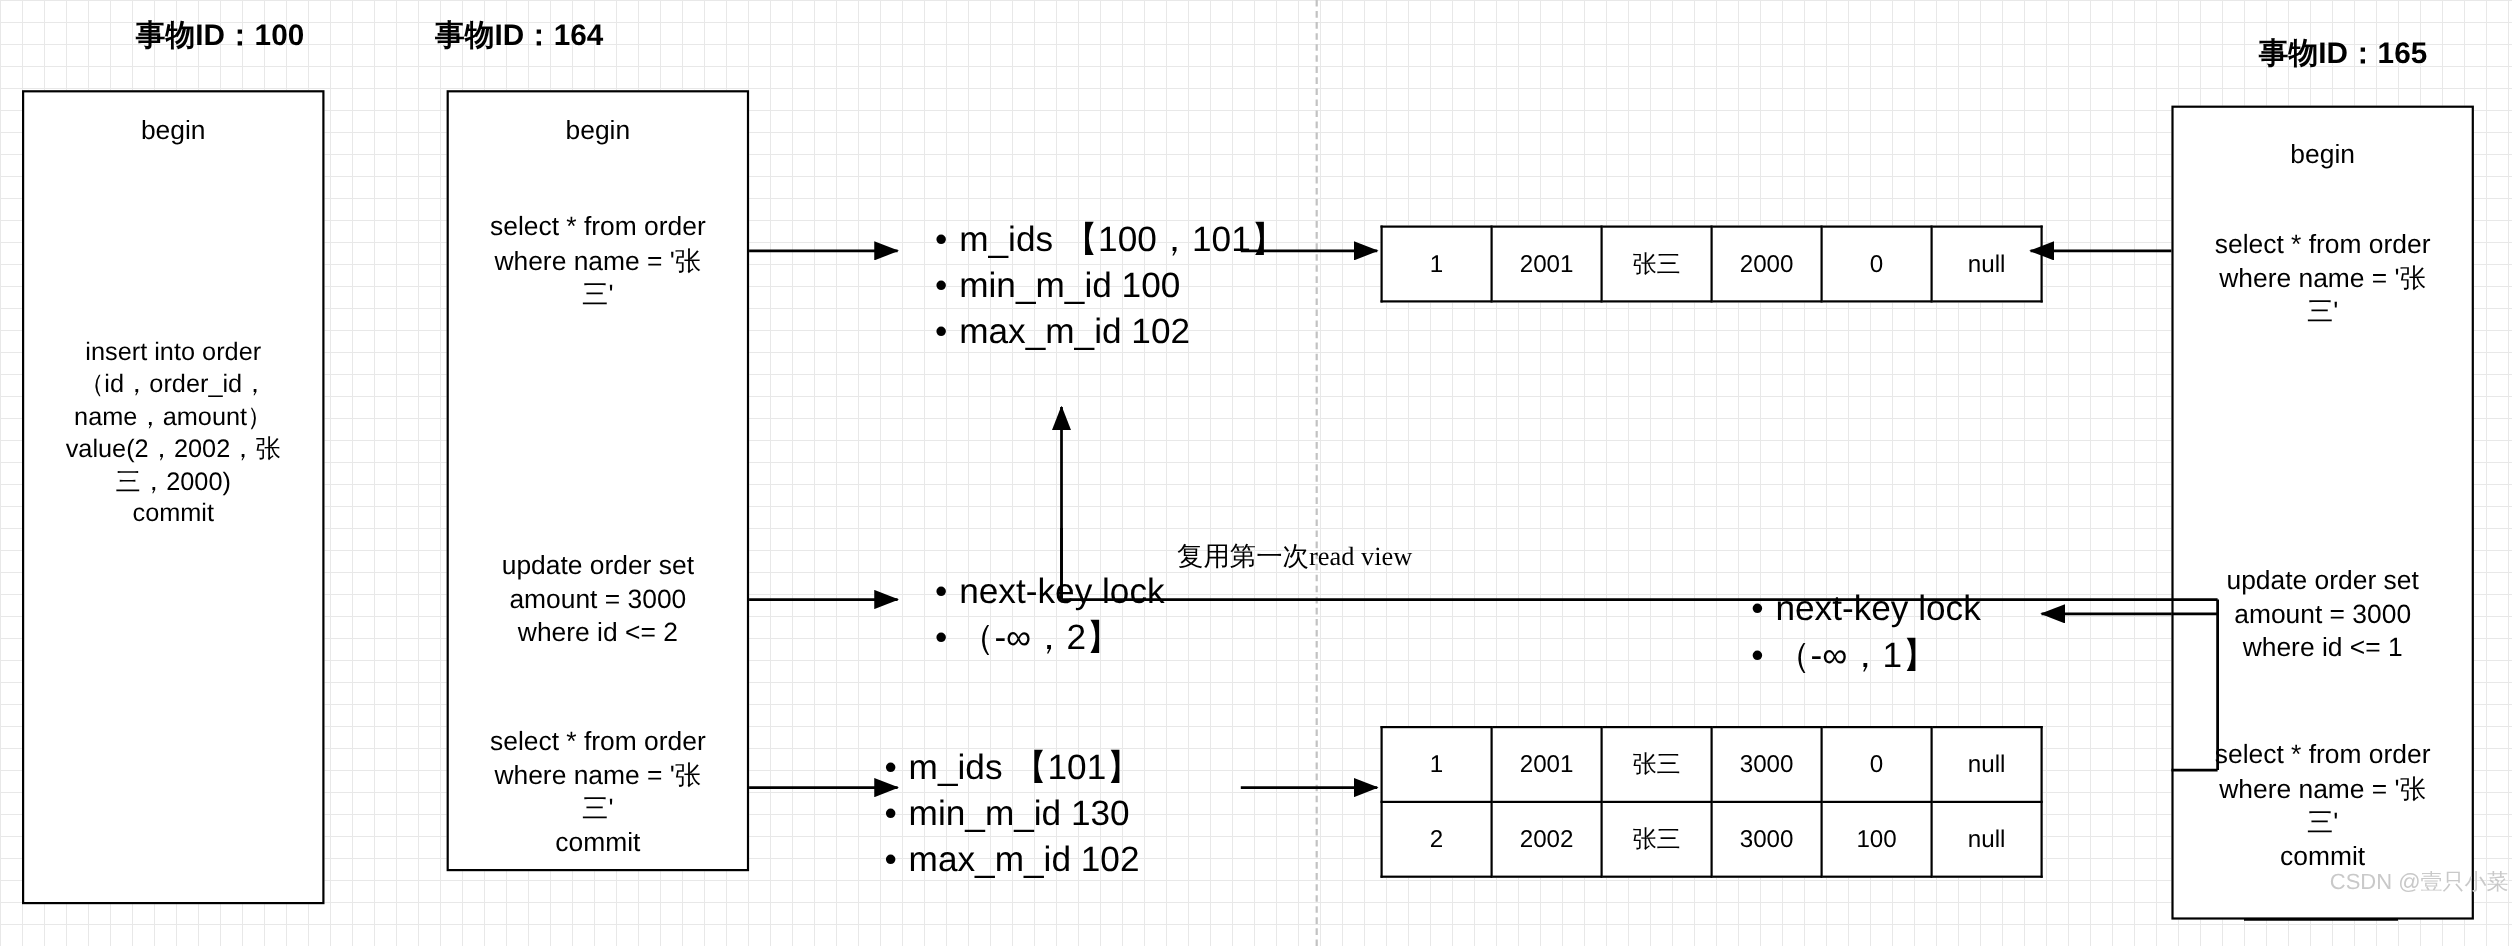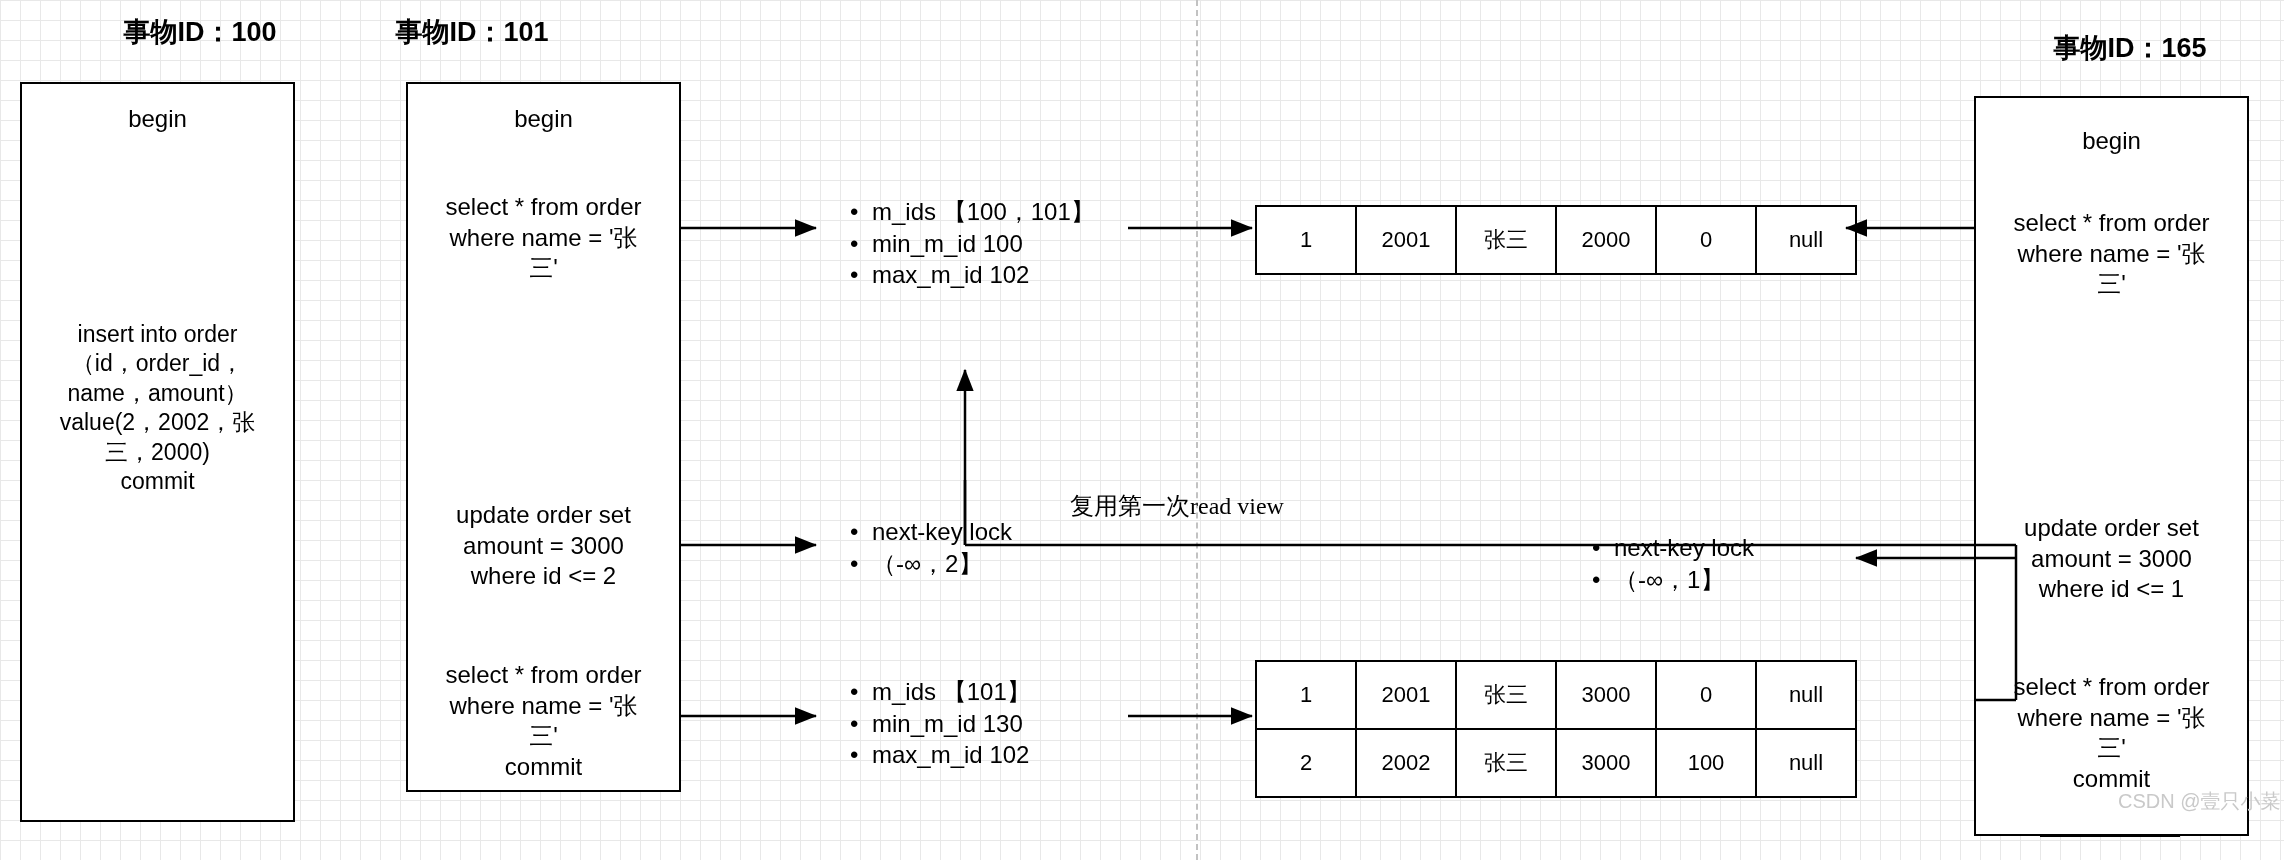--- a/index.html
+++ b/index.html
@@ -47,21 +47,21 @@
   .stmt {
     position: absolute;
     text-align: center;
     font-size: 24px;
     line-height: 1.28;
     color: #000;
     white-space: pre-line;
   }
   .bullets {
     position: absolute;
-    font-size: 24px;
+    font-size: 32px;
     line-height: 1.32;
     color: #000;
   }
   .bullets div { white-space: nowrap; }
   .bullets .b { display: inline-block; width: 22px; }
   .dtable {
     position: absolute;
     border-collapse: collapse;
     background: #fff;
   }
@@ -91,28 +91,28 @@
 </style>
 </head>
 <body>
 
 <div id="grid-background"></div>
 <div id="page-divider"></div>
 
 <div class="txn-title" style="left:70px; top:14px; width:260px;text-align:center;">事物ID：100</div>
 <div class="txn-box" style="left:20px; top:82px; width:275px; height:740px;"></div>
 <div class="stmt" style="left:20px; top:104px; width:275px;">begin</div>
-<div class="stmt" style="left:20px; top:305px; width:275px; font-size:23px;margin-top:15px;">insert into order
+<div class="stmt" style="left:20px; top:305px; width:275px; font-size:23px;">insert into order
 （id，order_id，
 name，amount）
 value(2，2002，张
 三，2000)
 commit</div>
 
-<div class="txn-title" style="left:322px; top:14px; width:300px;">事物ID：101</div>
+<div class="txn-title" style="left:322px; top:14px; width:300px;">事物ID：164</div>
 <div class="txn-box" style="left:406px; top:82px; width:275px; height:710px;"></div>
 <div class="stmt" style="left:406px; top:104px; width:275px;">begin</div>
 <div class="stmt" style="left:406px; top:192px; width:275px;">select * from order
 where name = '张
 三'</div>
 <div class="stmt" style="left:406px; top:500px; width:275px;">update order set
 amount = 3000
 where id &lt;= 2</div>
 <div class="stmt" style="left:406px; top:660px; width:275px;">select * from order
 where name = '张
@@ -132,21 +132,21 @@
 where name = '张
 三'
 commit</div>
 
 <div class="bullets" style="left:850px; top:196px;">
   <div><span class="b">•</span><span>m_ids 【100，101】</span></div>
   <div><span class="b">•</span><span>min_m_id 100</span></div>
   <div><span class="b">•</span><span>max_m_id 102</span></div>
 </div>
 
-<div class="bullets" style="left:850px; top:676px;">
+<div class="bullets" style="left:804px; top:676px;">
   <div><span class="b">•</span><span>m_ids 【101】</span></div>
   <div><span class="b">•</span><span>min_m_id 130</span></div>
   <div><span class="b">•</span><span>max_m_id 102</span></div>
 </div>
 
 <div class="bullets" style="left:850px; top:516px;">
   <div><span class="b">•</span><span>next-key lock</span></div>
   <div><span class="b">•</span><span>（-∞，2】</span></div>
 </div>
 

